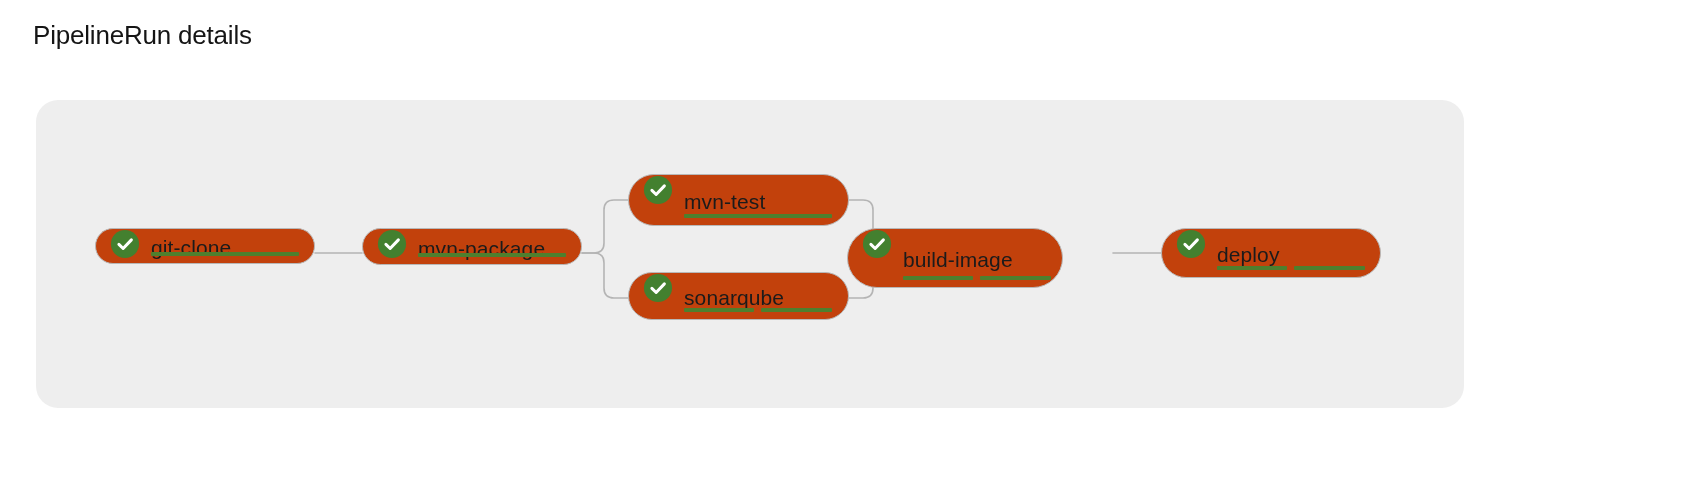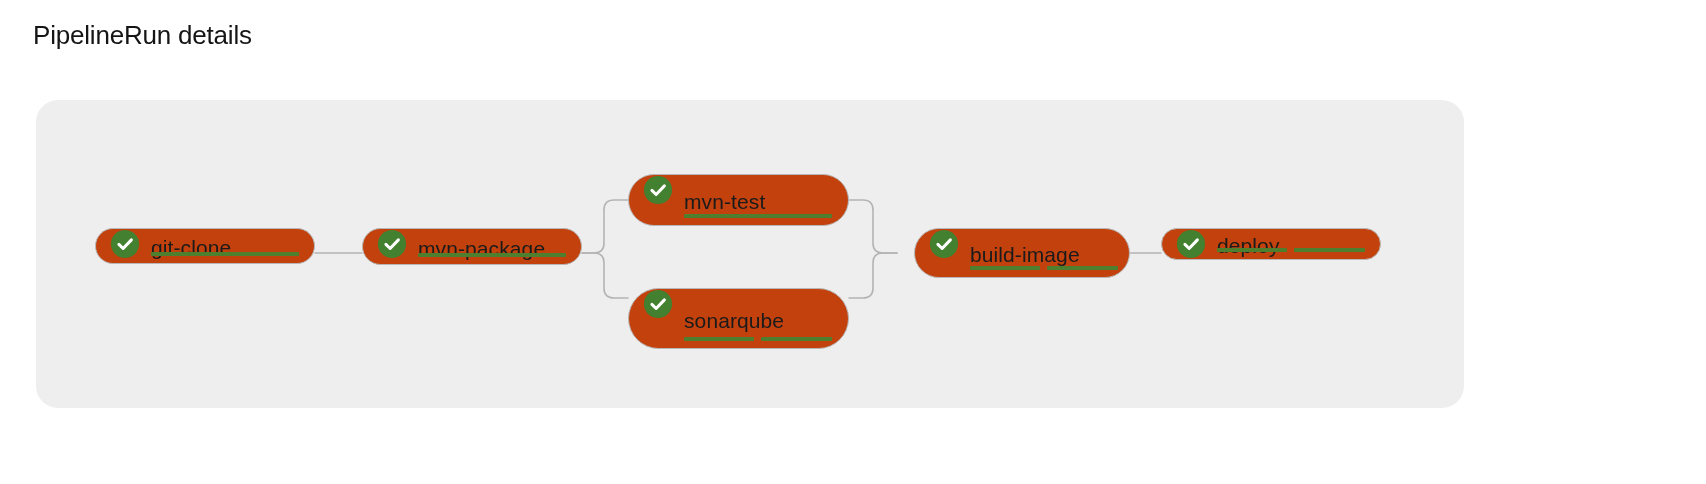--- a/index.html
+++ b/index.html
@@ -108,23 +108,23 @@
   .node-bar {
     height: 4px;
     background: #4e7f2e;
     border-radius: 1px;
   }
 
   
   #node-git-clone    { left:  59px; top: 128px; width: 220px; height: 36px; }
   #node-mvn-package  { left: 326px; top: 128px; width: 220px; height: 37px; }
   #node-mvn-test     { left: 592px; top:  74px; width: 221px; height: 52px; }
-  #node-sonarqube    { left: 592px; top: 188px; width: 221px; height: 61px; }
-  #node-build-image  { left: 878px; top: 128px; width: 216px; height: 50px; }
-  #node-deploy       { left:1125px; top: 128px; width: 220px; height: 32px; }
+  #node-sonarqube    { left: 592px; top: 172px; width: 221px; height: 48px; }
+  #node-build-image  { left: 811px; top: 128px; width: 216px; height: 60px; }
+  #node-deploy       { left:1125px; top: 128px; width: 220px; height: 50px; }
 </style>
 </head>
 <body>
 
 <div class="page-title">PipelineRun details</div>
 
 <div class="graph-panel">
   <div class="graph-canvas">
 
     <svg class="edges-svg" viewBox="0 0 1428 308">

